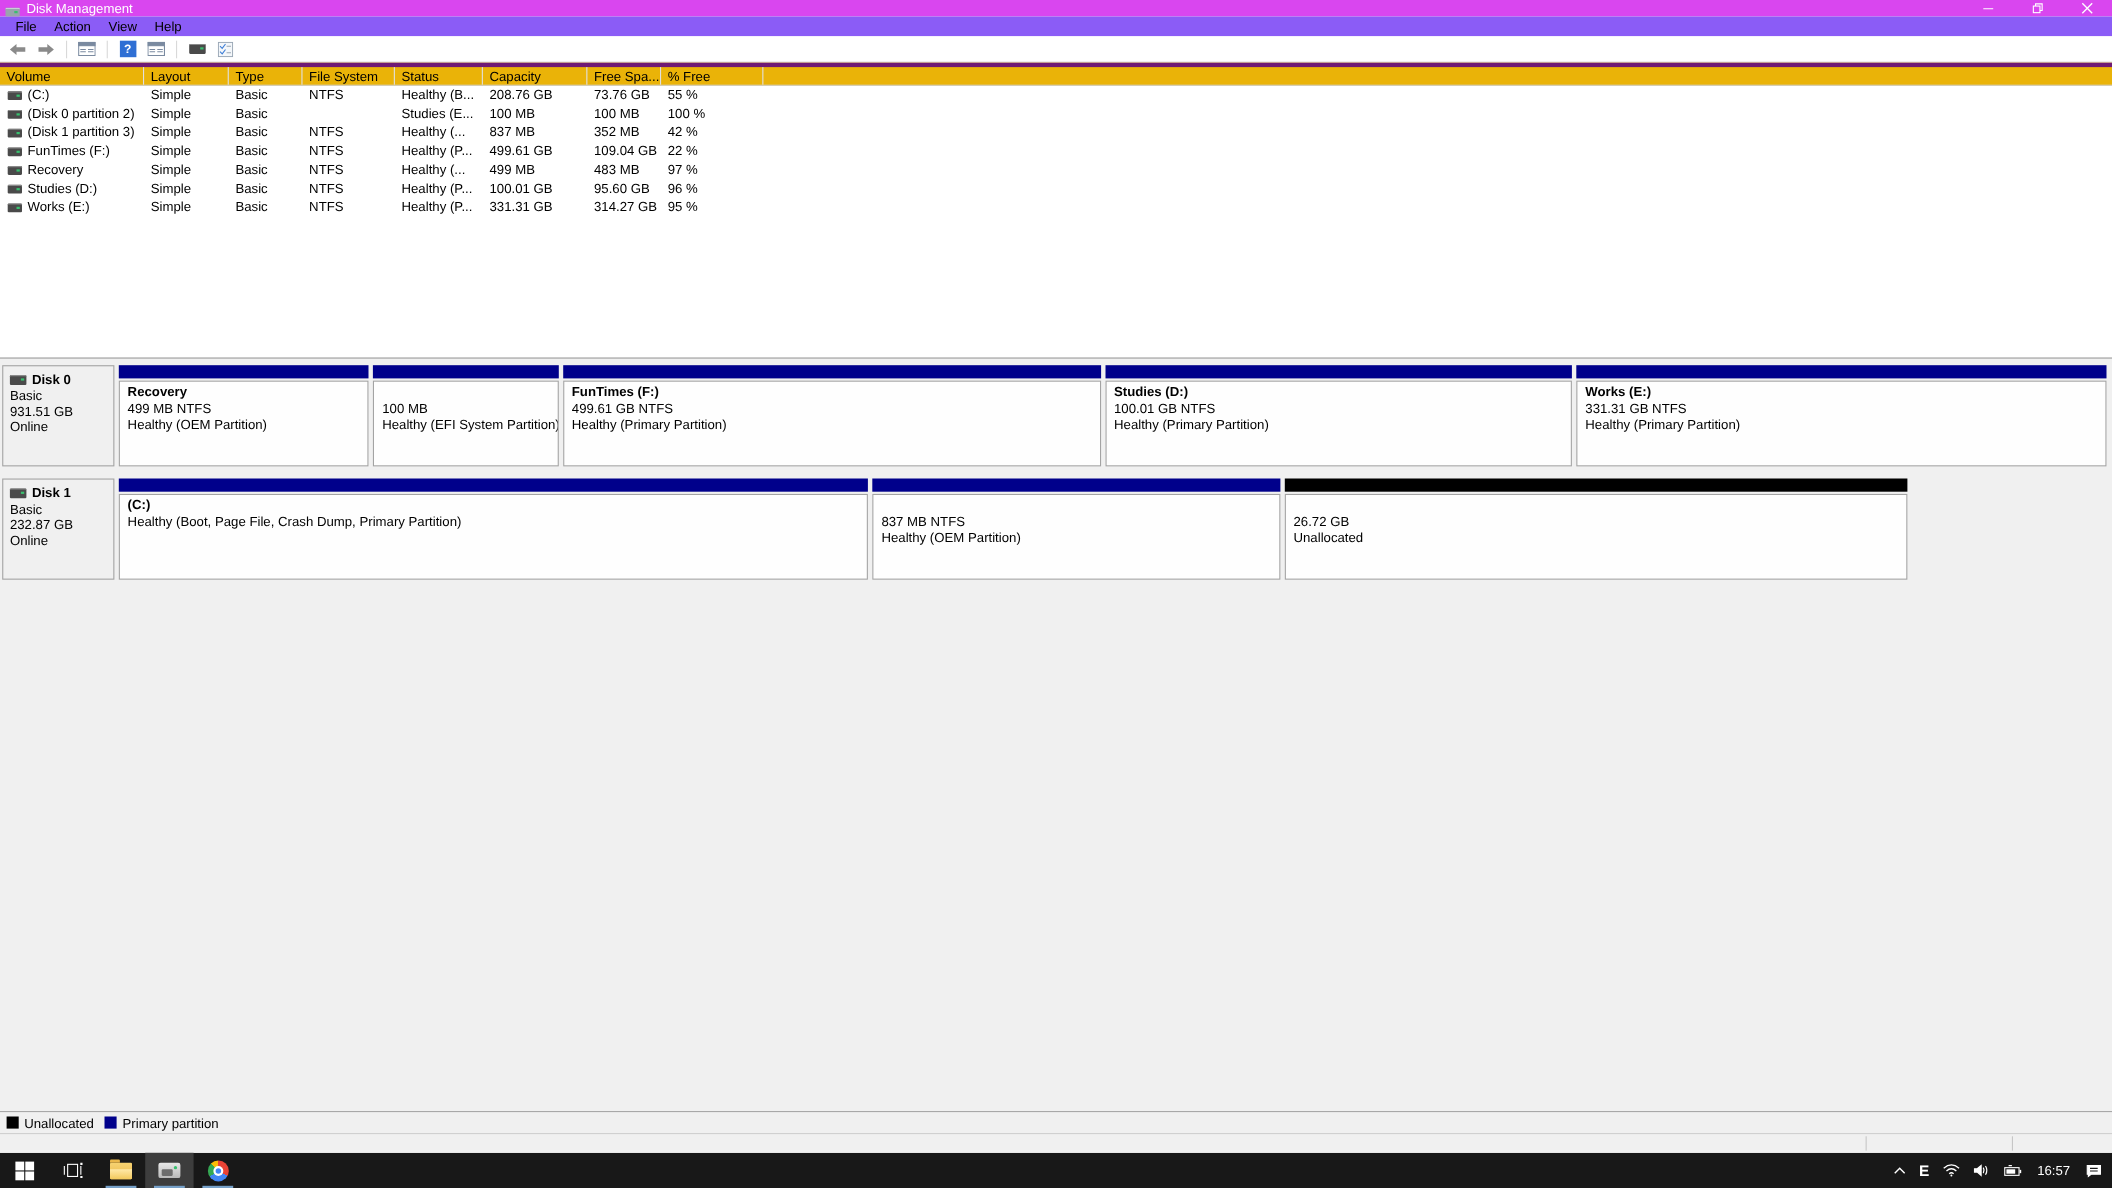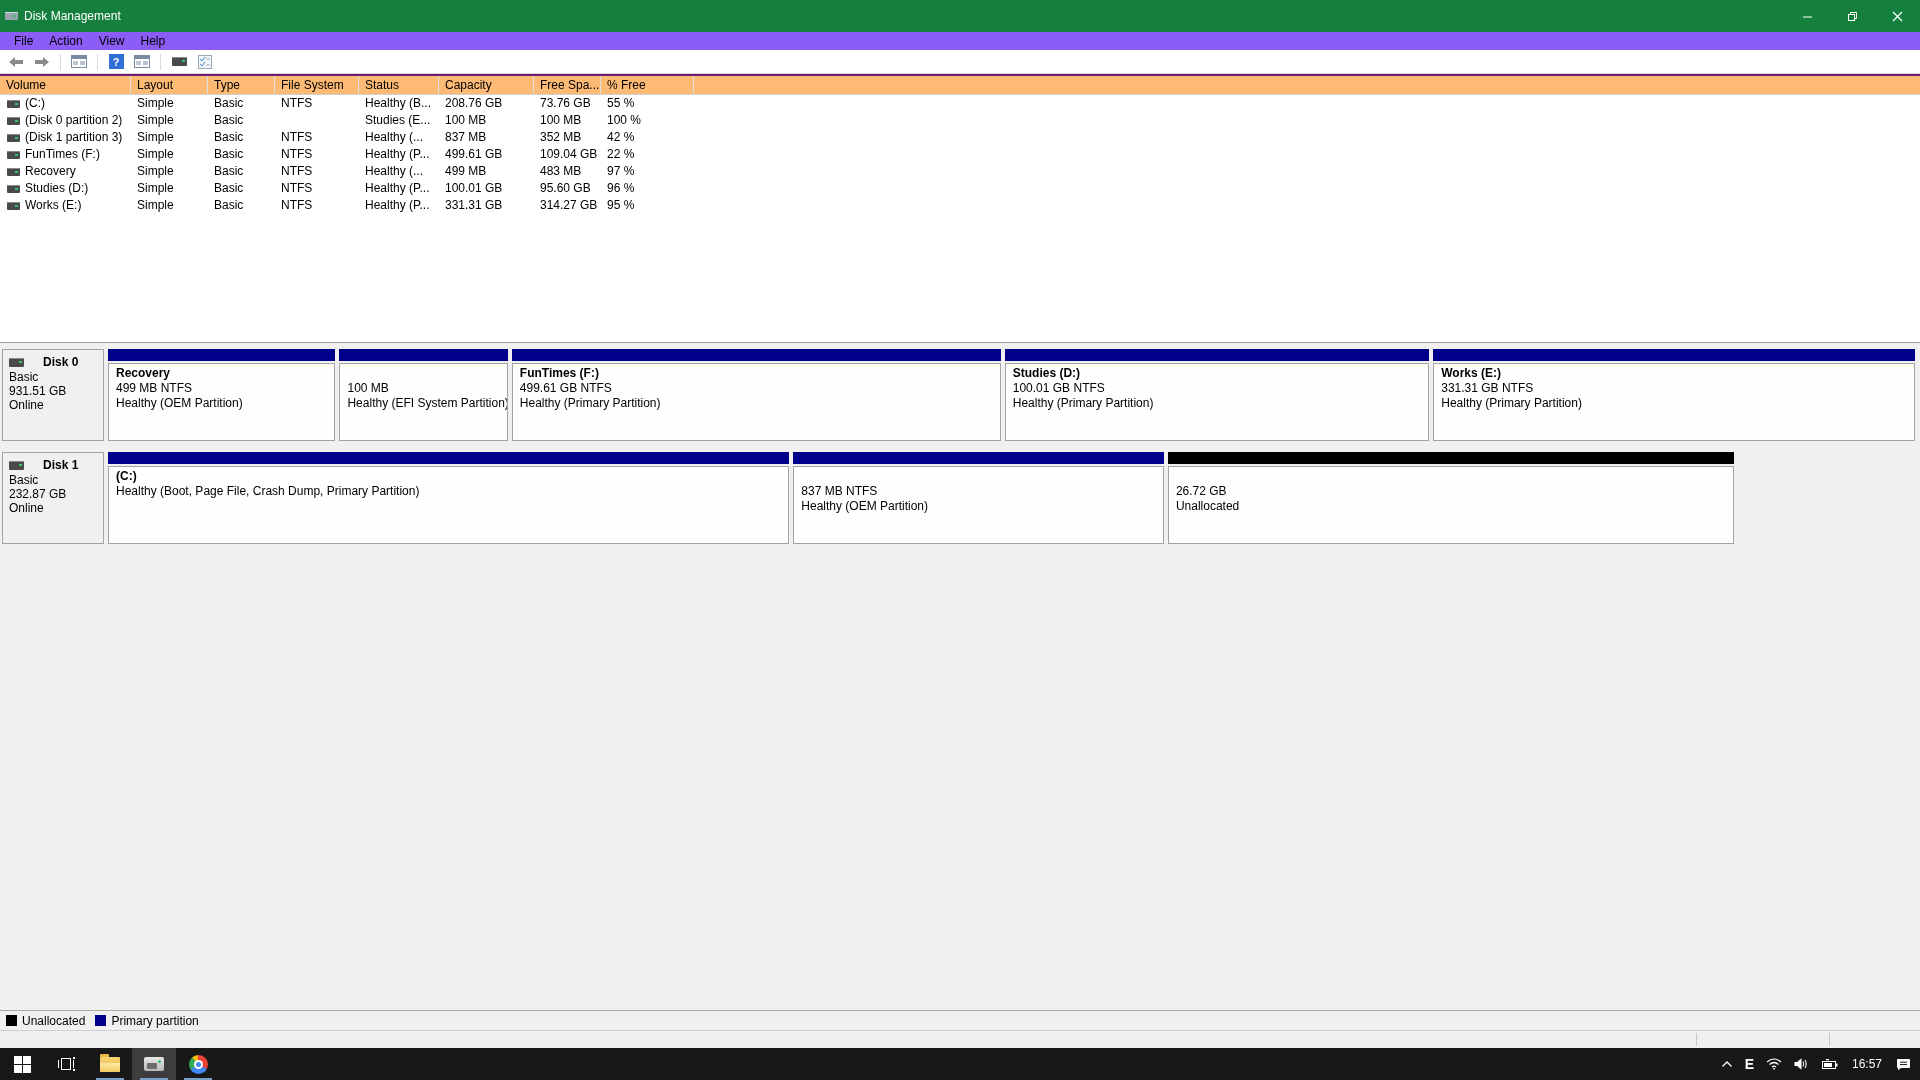--- a/index.html
+++ b/index.html
@@ -2,59 +2,59 @@
 <html><head>
 <meta charset="utf-8">
 <title>Disk Management</title>
 <style>
   * { margin:0; padding:0; box-sizing:border-box; cursor:default; }
   html,body { width:1920px; height:1080px; overflow:hidden;
     font-family:"Liberation Sans","DejaVu Sans",sans-serif; font-size:12px; color:#000; background:#f0f0f0; }
 
   
   .window { height:1048px; display:flex; flex-direction:column; background:#fff; }
-  .titlebar { height:32px; background:#15803d; color:#fff; display:flex; align-items:center; flex:0 0 auto; }
+  .titlebar { height:15px; background:#d946ef; color:#fff; display:flex; align-items:flex-end; flex:0 0 auto; }
   .titlebar .t-icon { margin:0 6px 0 5px; }
   .titlebar .t-text { font-size:12px; }
   .caption-btns { margin-left:auto; display:flex; height:100%; }
   .cbtn { width:45px; height:100%; display:flex; align-items:center; justify-content:center; }
   .cbtn svg { display:block; }
 
   .menubar { height:18px; background:#8b5cf6; display:flex; align-items:center; padding-left:6px; flex:0 0 auto; }
   .menu-item { padding:0 8px; height:100%; display:flex; align-items:center; }
 
   .toolbar { height:24px; background:#fff; display:flex; align-items:center; padding-left:6px; gap:6px;
     border-bottom:1px solid #d4d4d4; flex:0 0 auto; }
   .tbtn { width:20px; height:20px; display:flex; align-items:center; justify-content:center; }
   .tsep { width:1px; height:16px; background:#d9d9d9; margin:0 2px; }
   .help-box { width:15px; height:15px; background:#2f6fd4; color:#fff; font-weight:bold; font-size:11px;
     display:flex; align-items:center; justify-content:center; }
 
   
   .list-pane { height:268px; background:#fff; flex:0 0 auto; }
   .lgrid { display:grid; grid-template-columns:131px 77px 67px 84px 80px 95px 67px 93px 1fr; }
-  .lheader { height:21px; border-top:2px solid #701a75; border-bottom:1px solid #d0d0d0; background:#fdba74; }
+  .lheader { height:21px; border-top:4px solid #701a75; border-bottom:1px solid #d0d0d0; background:#eab308; }
   .lheader .hcell { border-right:1px solid #e0e0e0; line-height:19px; padding-left:6px;
     white-space:nowrap; overflow:hidden; }
   .vrow { height:17px; }
   .vrow .cell { line-height:17px; padding-left:6px; white-space:nowrap; overflow:hidden; }
   .vrow .cell.first { display:flex; align-items:center; gap:5px; padding-left:7px; }
 
   .hdd { width:15px; height:9px; background:#4a4a4a; border-radius:1px; position:relative;
     box-shadow:inset 0 1px 0 #8a8a8a; flex:0 0 auto; }
   .hdd::after { content:''; position:absolute; right:2px; top:3px; width:3px; height:2px; background:#39c06f; }
   .hdd.small { width:13px; height:8px; }
   .hdd.light { background:#9aa4ad; box-shadow:inset 0 1px 0 #d8dde2; }
 
   
   .graph-pane { flex:1; background:#f0f0f0; border-top:1px solid #9e9e9e; padding-top:6px; overflow:hidden; }
   .disk-row { display:flex; height:92px; margin:0 5px 11px 2px; }
   .disk-label { width:102px; flex:0 0 auto; border:1px solid #a3a3a3; background:#f0f0f0; padding:5px 6px;
     line-height:14px; }
-  .disk-label .dname { font-weight:bold; display:flex; align-items:center; gap:19px; margin-bottom:1px; }
+  .disk-label .dname { font-weight:bold; display:flex; align-items:center; gap:5px; margin-bottom:1px; }
   .pstrip { flex:1; margin-left:4px; }
   .pused { height:100%; display:flex; gap:4px; }
   .partition { display:flex; flex-direction:column; flex-shrink:1; flex-basis:0; min-width:0; }
   .pband { height:12px; margin-bottom:2px; flex:0 0 auto; }
   .pbody { flex:1; background:#fefefe; border:1px solid #a3a3a3; padding:2px 7px; line-height:15px;
     white-space:nowrap; overflow:hidden; }
   .pbody .ptitle { font-weight:bold; }
 
   
   .legend { height:20px; flex:0 0 auto; background:#f0f0f0; border-top:1px solid #a8a8a8;

